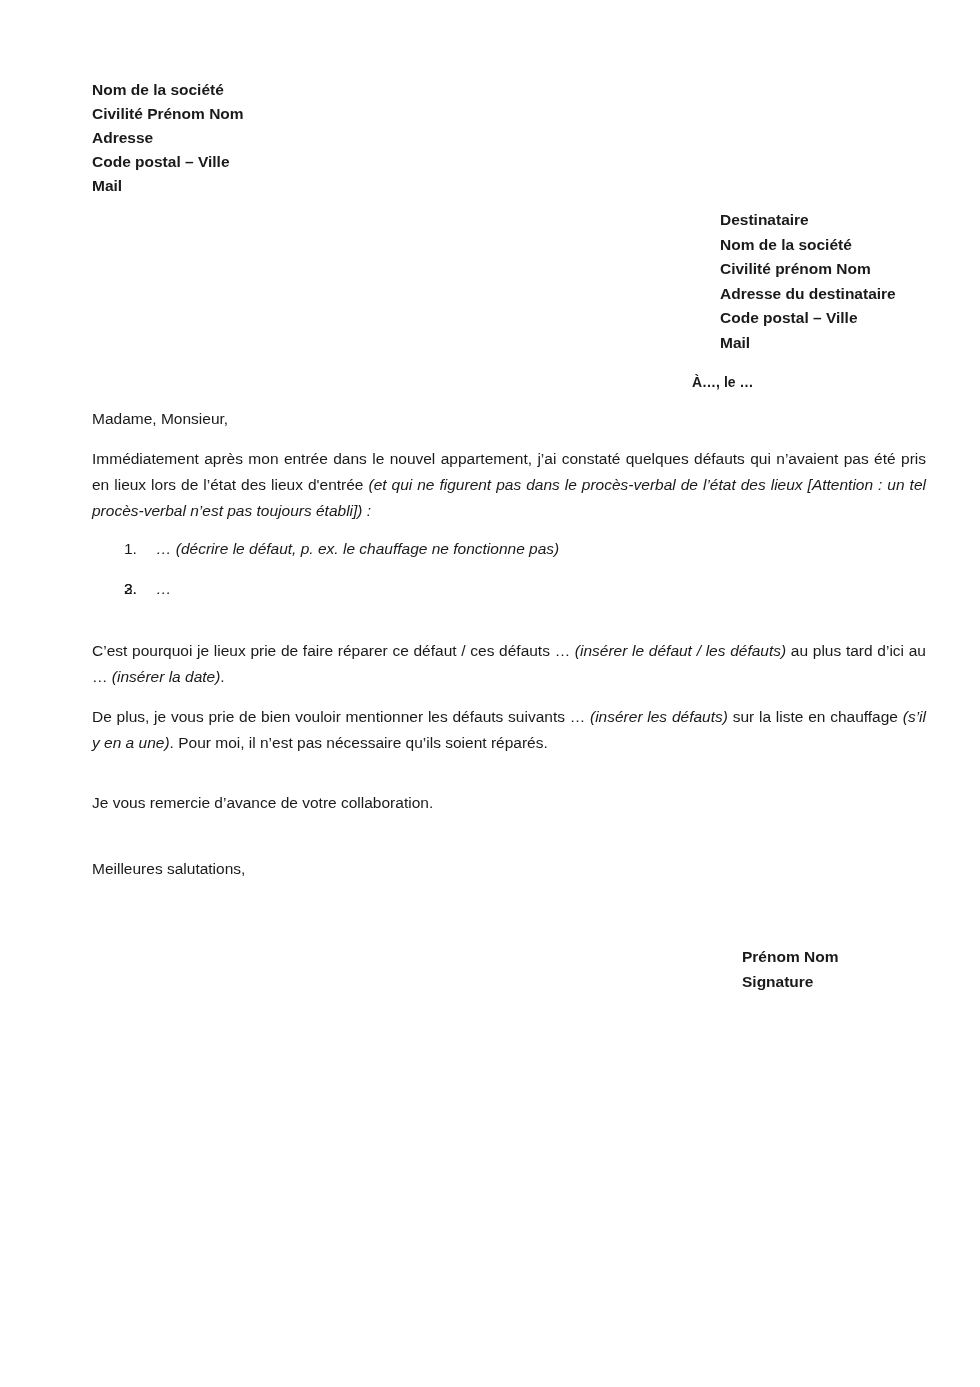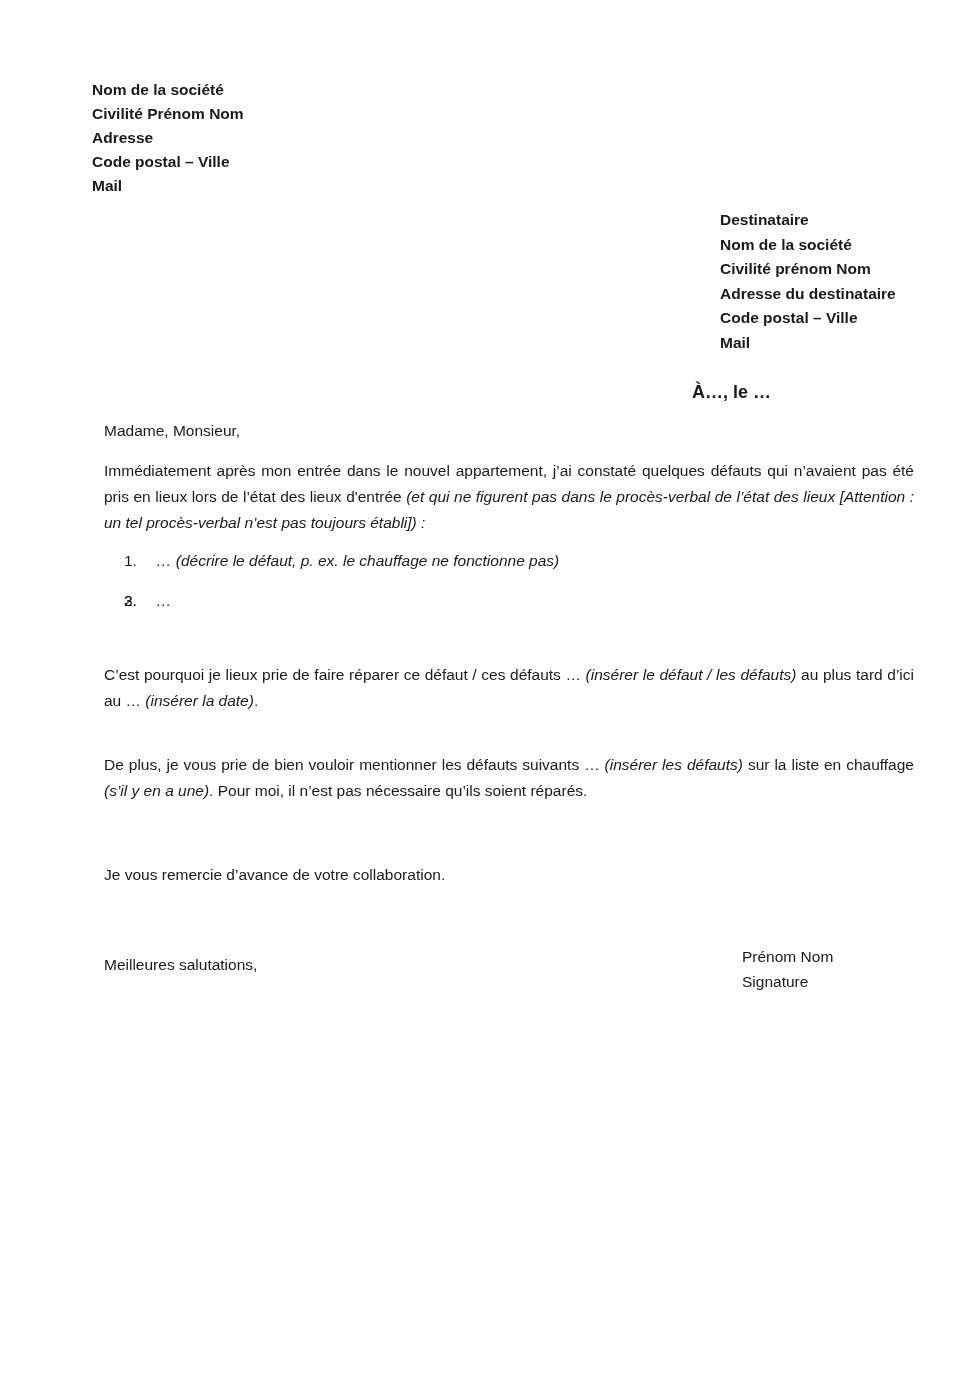--- a/index.html
+++ b/index.html
@@ -54,35 +54,35 @@
     top: 208px;
     width: 280px;
   }
   #recipient-block .addr-line {
     line-height: 24.5px;
   }
 
   
   #date-line {
     left: 692px;
-    top: 380px;
+    top: 370px;
     width: 280px;
     font-weight: bold;
-    font-size: 18px;
+    font-size: 14px;
   }
 
   
   #body-area {
     position: absolute;
     left: 92px;
     top: 406px;
     width: 834px;
   }
   #body-area p {
-    margin: 12px;
+    margin: 0;
     font-size: 15.5px;
     line-height: 26px;
   }
   .para-just {
     text-align: justify;
     text-justify: inter-word;
   }
   .salutation {
     margin-bottom: 14px !important;
   }
@@ -114,21 +114,21 @@
     text-align: left;
   }
 
   em.it { font-style: italic; }
 
   
   #signature-block {
     left: 742px;
     top: 945px;
     width: 230px;
-    font-weight: normal;
+    font-weight: bold;
     line-height: 24.5px;
   }
 
   
   #footer {
     position: absolute;
     left: 0;
     top: 1307px;
     width: 980px;
     text-align: right;

